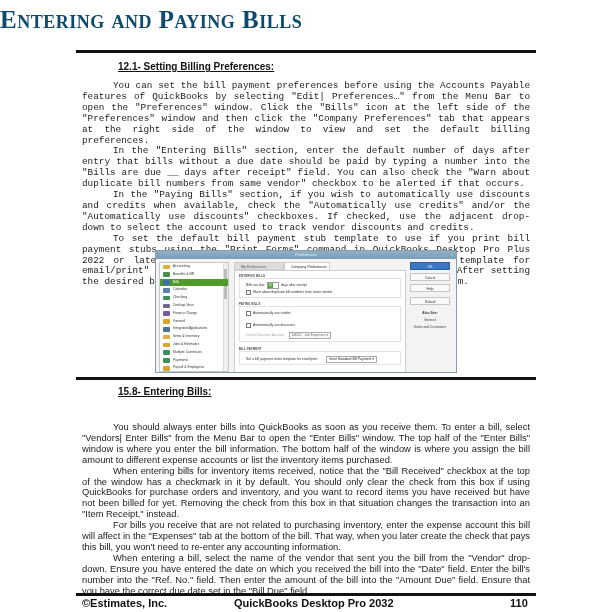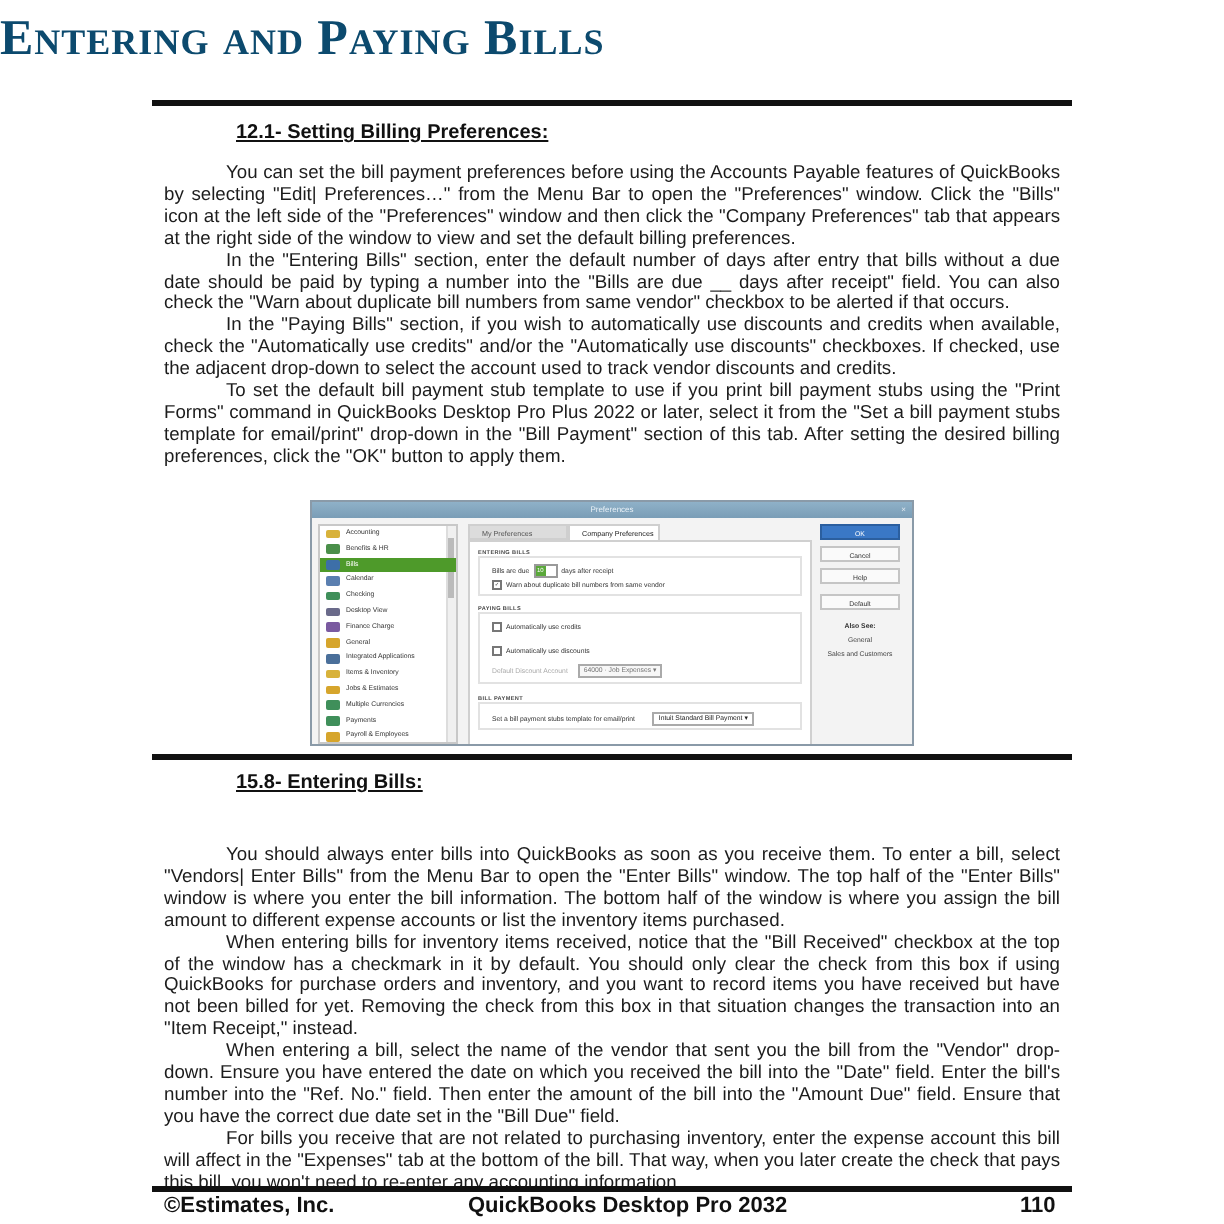--- a/index.html
+++ b/index.html
@@ -69,21 +69,21 @@
   .rule-foot { position: absolute; left: 76px; top: 593px; width: 460px; height: 3px; background: #111; }
   .footer { position: absolute; top: 597px; font-weight: bold; font-size: 11px; color: #111; }
 </style>
 </head>
 <body>
 
 <div class="page-title">Entering and Paying Bills</div>
 <div class="rule-top"></div>
 
 <div class="section-heading" style="top:61px;">12.1- Setting Billing Preferences:</div>
-<div class="para" style="top:81px;">
+<div class="para" style="top:81px;font-family:Liberation Mono, monospace;">
   <p>You can set the bill payment preferences before using the Accounts Payable features of QuickBooks by selecting "Edit| Preferences…" from the Menu Bar to open the "Preferences" window. Click the "Bills" icon at the left side of the "Preferences" window and then click the "Company Preferences" tab that appears at the right side of the window to view and set the default billing preferences.</p>
   <p>In the "Entering Bills" section, enter the default number of days after entry that bills without a due date should be paid by typing a number into the "Bills are due __ days after receipt" field. You can also check the "Warn about duplicate bill numbers from same vendor" checkbox to be alerted if that occurs.</p>
   <p>In the "Paying Bills" section, if you wish to automatically use discounts and credits when available, check the "Automatically use credits" and/or the "Automatically use discounts" checkboxes. If checked, use the adjacent drop-down to select the account used to track vendor discounts and credits.</p>
   <p>To set the default bill payment stub template to use if you print bill payment stubs using the "Print Forms" command in QuickBooks Desktop Pro Plus 2022 or later, select it from the "Set a bill payment stubs template for email/print" drop-down in the "Bill Payment" section of this tab. After setting the desired billing preferences, click the "OK" button to apply them.</p>
 </div>
 
 <div class="prefs">
   <div class="prefs-titlebar">
     <span>Preferences</span>
     <span class="prefs-close">×</span>
@@ -160,20 +160,20 @@
     </div>
   </div>
 </div>
 
 <div class="rule-mid"></div>
 
 <div class="section-heading" style="top:386px;">15.8- Entering Bills:</div>
 <div class="para" style="top:422px;">
   <p>You should always enter bills into QuickBooks as soon as you receive them. To enter a bill, select "Vendors| Enter Bills" from the Menu Bar to open the "Enter Bills" window. The top half of the "Enter Bills" window is where you enter the bill information. The bottom half of the window is where you assign the bill amount to different expense accounts or list the inventory items purchased.</p>
   <p>When entering bills for inventory items received, notice that the "Bill Received" checkbox at the top of the window has a checkmark in it by default. You should only clear the check from this box if using QuickBooks for purchase orders and inventory, and you want to record items you have received but have not been billed for yet. Removing the check from this box in that situation changes the transaction into an "Item Receipt," instead.</p>
+  <p>For bills you receive that are not related to purchasing inventory, enter the expense account this bill will affect in the "Expenses" tab at the bottom of the bill. That way, when you later create the check that pays this bill, you won't need to re-enter any accounting information.</p>
   <p>When entering a bill, select the name of the vendor that sent you the bill from the "Vendor" drop-down. Ensure you have entered the date on which you received the bill into the "Date" field. Enter the bill's number into the "Ref. No." field. Then enter the amount of the bill into the "Amount Due" field. Ensure that you have the correct due date set in the "Bill Due" field.</p>
-  <p>For bills you receive that are not related to purchasing inventory, enter the expense account this bill will affect in the "Expenses" tab at the bottom of the bill. That way, when you later create the check that pays this bill, you won't need to re-enter any accounting information.</p>
 </div>
 
 <div class="rule-foot"></div>
 <div class="footer" style="left:82px;">©Estimates, Inc.</div>
 <div class="footer" style="left:234px;">QuickBooks Desktop Pro 2032</div>
 <div class="footer" style="left:510px;">110</div>
 
 </body></html>

